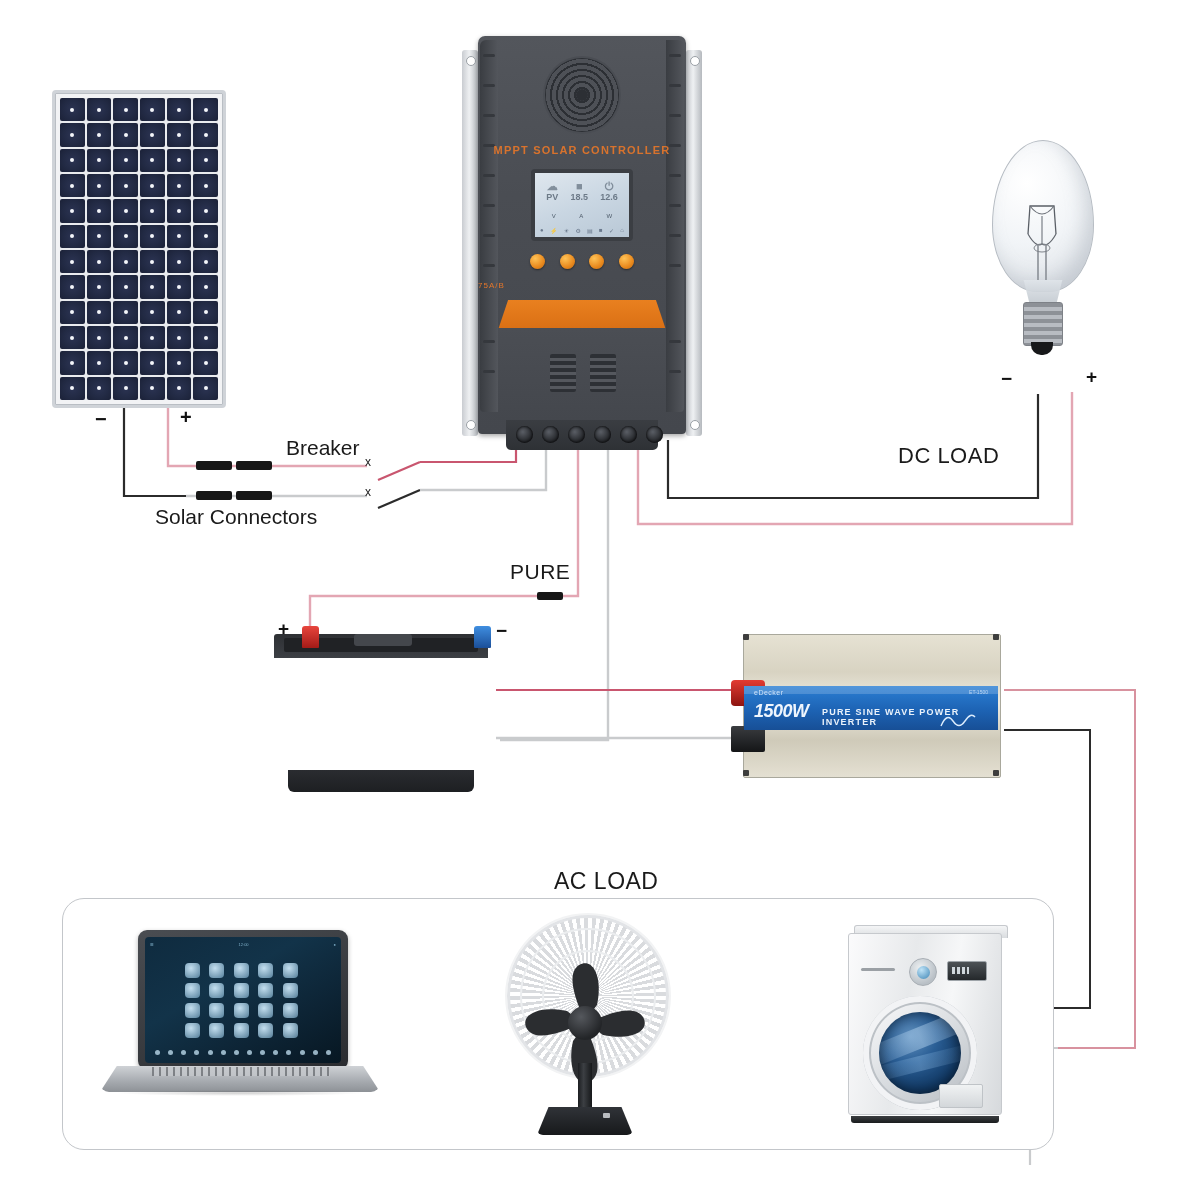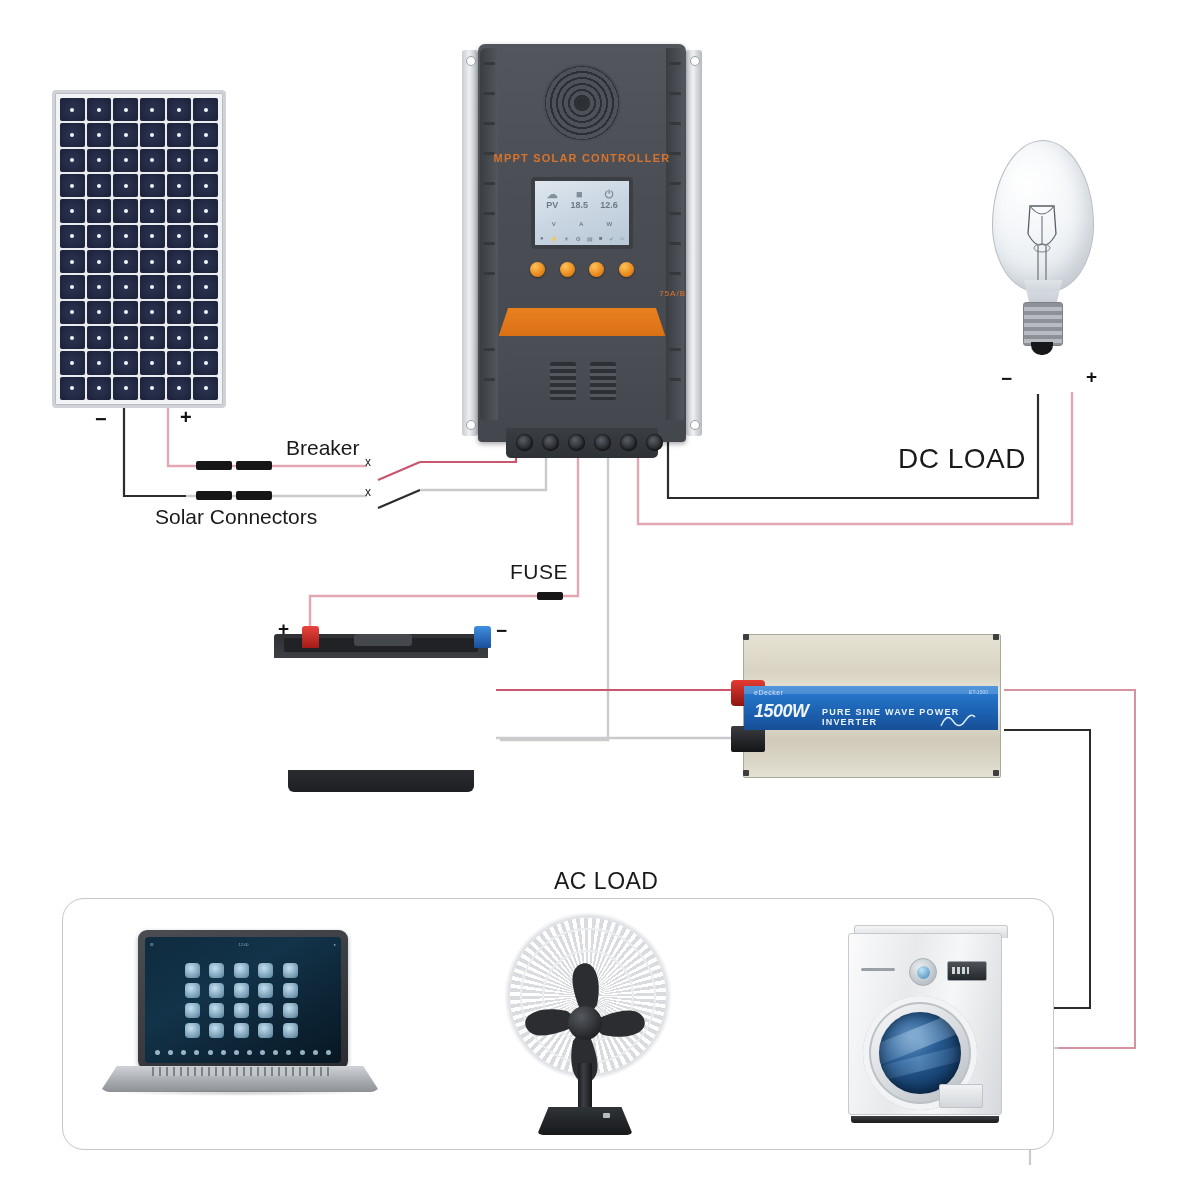--- a/index.html
+++ b/index.html
@@ -27,21 +27,21 @@
 
   
   #controller{left:462px;top:36px;width:240px;height:406px;}
   .ctrl-ear{position:absolute;width:16px;height:386px;top:14px;
      background:linear-gradient(90deg,#c9ccd1,#eef0f2 45%,#b5b9be);border-radius:3px;}
   .ctrl-ear.l{left:0;} .ctrl-ear.r{right:0;}
   .ctrl-ear .hole{position:absolute;left:50%;margin-left:-4px;width:8px;height:8px;
      border-radius:50%;background:#fff;border:1px solid #9aa0a6;}
   .ctrl-body{position:absolute;left:16px;top:0;width:208px;height:398px;
      background:linear-gradient(180deg,#53565c 0%,#4a4d53 40%,#44474d 100%);
-     border-radius:7px 7px 4px 4px;box-shadow:0 2px 5px rgba(0,0,0,.35);margin-top:8px;}
+     border-radius:7px 7px 4px 4px;box-shadow:0 2px 5px rgba(0,0,0,.35);}
   .ctrl-side{position:absolute;top:4px;width:18px;height:372px;
      background:linear-gradient(90deg,#3a3d42,#53565c);}
   .ctrl-side.l{left:2px;border-radius:6px 0 0 4px;}
   .ctrl-side.r{right:2px;border-radius:0 6px 4px 0;}
   .fin{position:absolute;width:12px;height:3px;background:#35383d;border-radius:2px;}
   #fan-vent{position:absolute;left:50%;margin-left:-37px;top:22px;width:74px;height:74px;
      border-radius:50%;background:#3c3f45;
      background-image:repeating-radial-gradient(circle at 50% 50%,#2c2f34 0 2px,#4e5157 2px 6px);
      box-shadow:0 0 0 2px #4a4d53;}
   #fan-vent:before{content:"";position:absolute;left:50%;top:50%;width:12px;height:12px;
@@ -56,21 +56,21 @@
      align-items:center;color:#4c5a69;}
   .lcd-seg{font-size:9px;font-weight:bold;text-align:center;line-height:1.05;opacity:.75;}
   .lcd-ico{display:block;font-size:11px;opacity:.8;}
   .lcd-bot{position:absolute;left:5px;right:5px;bottom:3px;display:flex;
      justify-content:space-between;font-size:6px;color:#56657a;opacity:.8;}
   #btn-row{position:absolute;left:50%;margin-left:-52px;top:218px;width:104px;
      display:flex;justify-content:space-between;}
   .ctrl-btn{width:15px;height:15px;border-radius:50%;
      background:radial-gradient(circle at 35% 30%,#ffc357,#e9891d 60%,#bf6a10);
      box-shadow:0 1px 2px rgba(0,0,0,.45);}
-  #ctrl-sub{position:absolute;top:245px;left:0;right:0;text-align:right;font-size:8px;
+  #ctrl-sub{position:absolute;top:245px;left:0;right:0;text-align:left;font-size:8px;
      color:#e4762a;letter-spacing:1px;filter:blur(.4px);}
   #orange-bar{position:absolute;left:20px;right:20px;top:264px;height:30px;
      background:linear-gradient(180deg,#e9801f,#d96f14);
      clip-path:polygon(6% 0,94% 0,100% 100%,0 100%);border-radius:5px 5px 0 0;}
   #lower-face{position:absolute;left:20px;right:20px;top:292px;height:92px;
      background:linear-gradient(180deg,#4b4e54,#44474d);}
   .louver{position:absolute;top:318px;width:26px;height:38px;
      background:repeating-linear-gradient(180deg,#2d3035 0 4px,#55585e 4px 7px);border-radius:2px;}
   #terminal-strip{position:absolute;left:28px;right:28px;top:384px;height:30px;
      background:linear-gradient(180deg,#3a3d42,#2e3135);border-radius:0 0 5px 5px;}
@@ -450,23 +450,23 @@
       <path d="M12,38 Q20,52 26,48 Q32,52 40,38" fill="none" stroke="#62676e" stroke-width="1.2"></path>
       <path d="M22,48 L22,84 M30,48 L30,84" stroke="#8b9097" stroke-width="1.6"></path>
       <ellipse cx="26" cy="52" rx="8" ry="4" fill="none" stroke="#7e838a" stroke-width="1"></ellipse>
     </svg>
     <div class="bulb-neck"></div>
     <div class="bulb-base"></div>
     <div class="bulb-tip"></div>
   </div>
   <div class="pm" style="left:1001px;top:368px;font-size:19px;">−</div>
   <div class="pm" style="left:1086px;top:366px;font-size:19px;">+</div>
-  <div class="lbl" style="left:898px;top:443px;font-size:28px;letter-spacing:.5px;">DC LOAD</div>
-
-  <div class="lbl" style="left:510px;top:560px;font-size:21px;letter-spacing:.5px;">FUSE</div>
+  <div class="lbl" style="left:898px;top:443px;font-size:22px;letter-spacing:.5px;">DC LOAD</div>
+
+  <div class="lbl" style="left:510px;top:560px;font-size:21px;letter-spacing:.5px;">PURE</div>
   <div class="blk" style="left:537px;top:592px;width:26px;height:8px;"></div>
 
   <div class="abs" id="battery">
     <div class="bat-top"></div>
     <div class="bat-lid"></div>
     <div class="bat-handle"></div>
     <div class="term pos"></div>
     <div class="term neg"></div>
     <div class="bat-foot"></div>
   </div>

